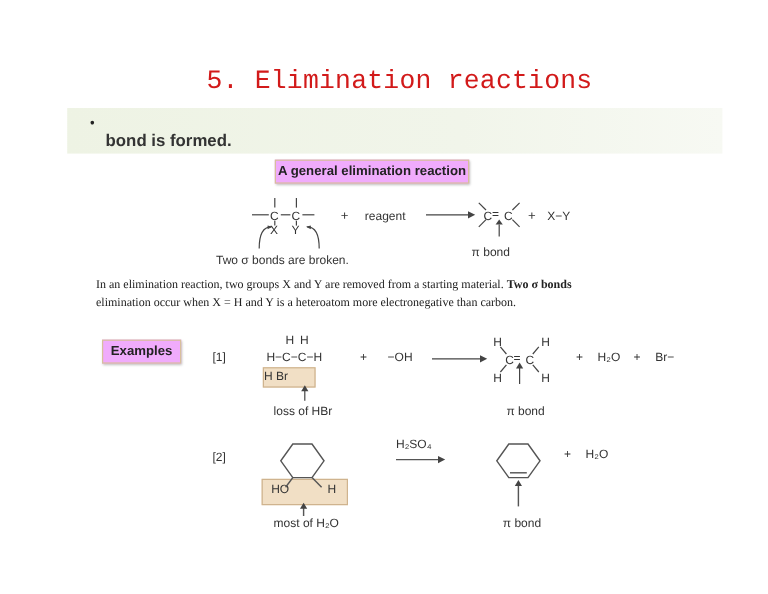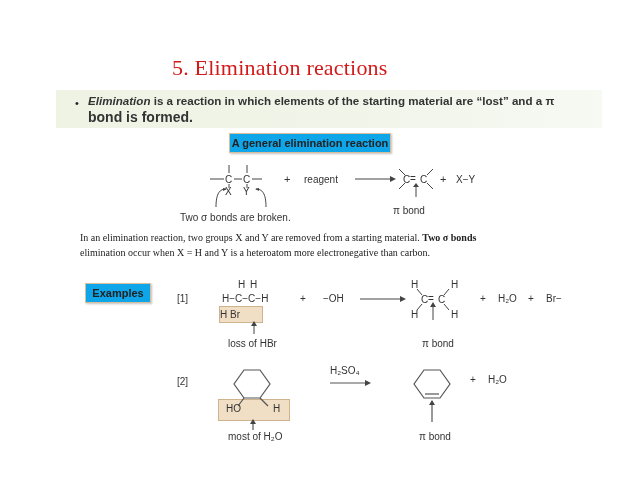--- a/index.html
+++ b/index.html
@@ -1,40 +1,39 @@
 <!DOCTYPE html>
 <html><head>
 <meta charset="utf-8">
 <style>
   html, body { margin:0; padding:0; background:#ffffff; }
   body { width:640px; height:495px; position:relative; overflow:hidden; font-family:"Liberation Sans", sans-serif; color:#222; }
   .abs { position:absolute; }
-  .title { left:172px; top:55px; font-family:Liberation Serif, serif; font-size:22px; color:#d21a1a; white-space:nowrap; letter-spacing:0.2px; }
+  .title { left:172px; top:55px; font-family:Liberation Mono, monospace; font-size:22px; color:#d21a1a; white-space:nowrap; letter-spacing:0.2px; }
   .defbox { left:56px; top:90px; width:546px; height:38px; background:linear-gradient(90deg,#eef3e4 0%,#f1f5ea 60%,#f7f9f3 100%); }
   .defbox .bullet { position:absolute; left:19px; top:7px; font-size:11px; }
   .defbox .line1 { position:absolute; left:32px; top:4px; font-size:11.6px; white-space:nowrap; font-weight:bold; color:#333; }
   .defbox .line2 { position:absolute; left:32px; top:19px; font-size:14px; white-space:nowrap; font-weight:bold; color:#333; }
   .defbox i { font-style:italic; }
-  .tag { background:#0ea5e9; border:1px solid #d8bf9c; box-shadow:1px 1px 2px rgba(0,0,0,0.25); font-weight:bold; font-size:11px; color:#222; white-space:nowrap; text-align:center; }
+  .tag { background:#f0abfc; border:1px solid #d8bf9c; box-shadow:1px 1px 2px rgba(0,0,0,0.25); font-weight:bold; font-size:11px; color:#222; white-space:nowrap; text-align:center; }
   .gen-tag { left:229px; top:133px; width:160px; height:18px; line-height:18px; }
   .sm { font-size:10px; color:#333; white-space:nowrap; }
   .para { left:80px; top:230px; width:520px; font-family:"Liberation Serif", serif; font-size:10px; line-height:15px; color:#222; }
   .para div { white-space:nowrap; }
   .ex-tag { left:85px; top:283px; width:64px; height:18px; line-height:18px; }
   .hl { background:#f1dfc5; border:1px solid #cfb38e; }
   svg text { font-family:"Liberation Sans", sans-serif; }
 </style>
 </head>
 <body>
 
 <div class="abs title">5. Elimination reactions</div>
 
 <div class="abs defbox">
   <span class="bullet">•</span>
-  <div class="line1"><i>Elimination</i><span> is a reaction in which elements of the starting material are “lost” and a π</span></div>
   <div class="line2">bond is formed.</div>
 </div>
 
 <div class="abs tag gen-tag">A general elimination reaction</div>
 
 <svg class="abs" style="left:200px;top:155px" width="280" height="75">
   <g stroke="#444" stroke-width="1" fill="none">
 
     <line x1="10" y1="24" x2="24" y2="24"></line>
     <line x1="34" y1="24" x2="42" y2="24"></line>

